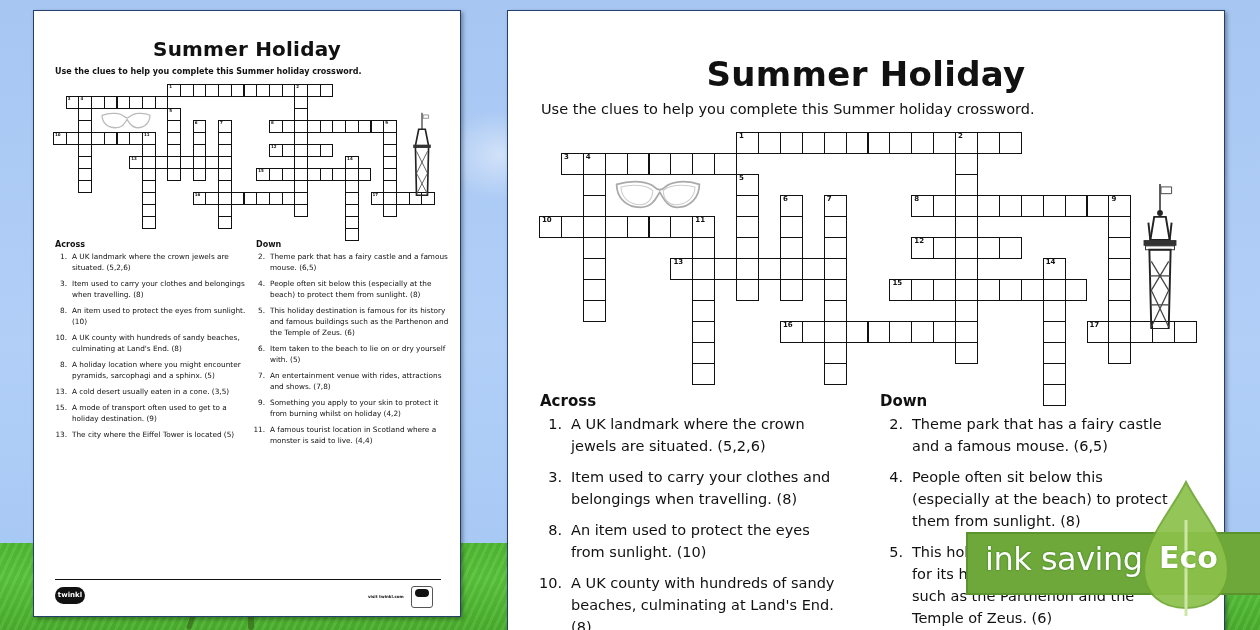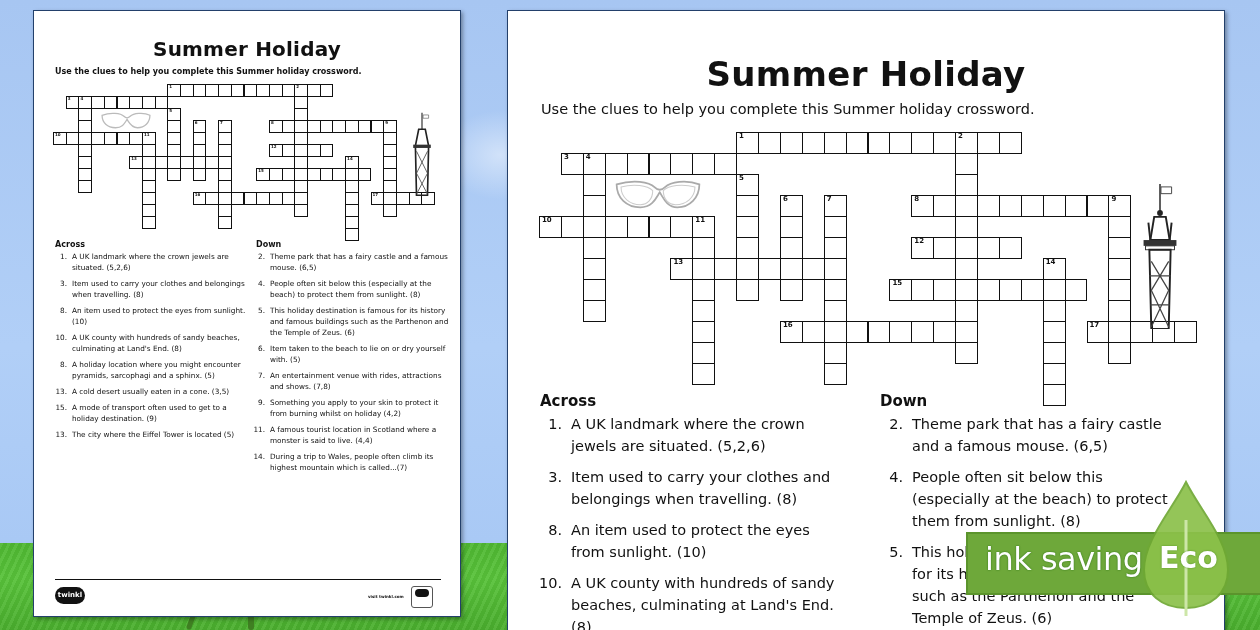--- a/index.html
+++ b/index.html
@@ -329,24 +329,20 @@
         <span class="n">7.</span>
         <span class="t">An entertainment venue with rides, attractions and shows. (7,8)</span>
       </div>
       <div class="clue">
         <span class="n">9.</span>
         <span class="t">Something you apply to your skin to protect it from burning whilst on holiday (4,2)</span>
       </div>
       <div class="clue">
         <span class="n">11.</span>
         <span class="t">A famous tourist location in Scotland where a monster is said to live. (4,4)</span>
-      </div>
-      <div class="clue">
-        <span class="n">14.</span>
-        <span class="t">During a trip to Wales, people often climb its highest mountain which is called...(7)</span>
       </div>
     </div>
 
   <div class="footer-line"></div>
   <div class="twinkl-logo">twinkl</div>
   <div class="visit">visit twinkl.com</div>
   <div class="badge"></div>
 </div>
 
 <div class="page large" id="page-large">

